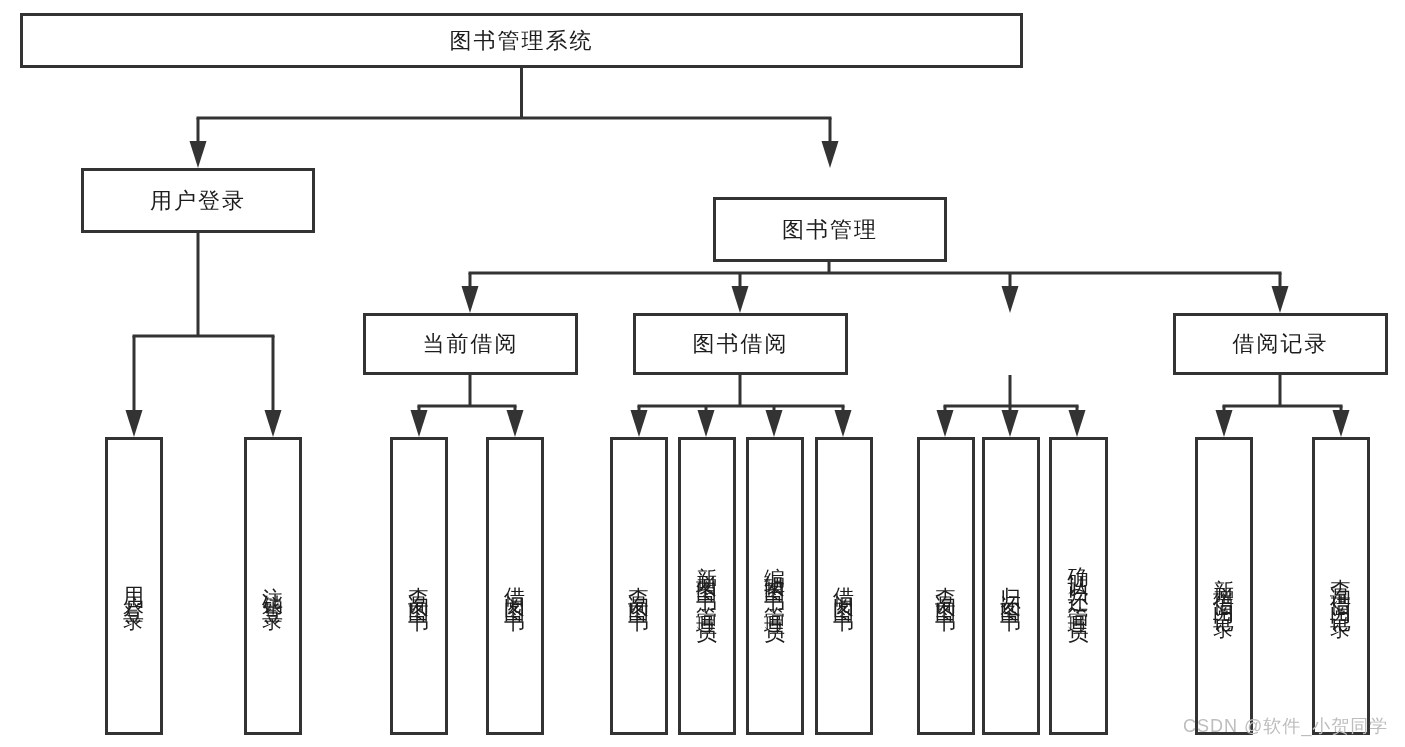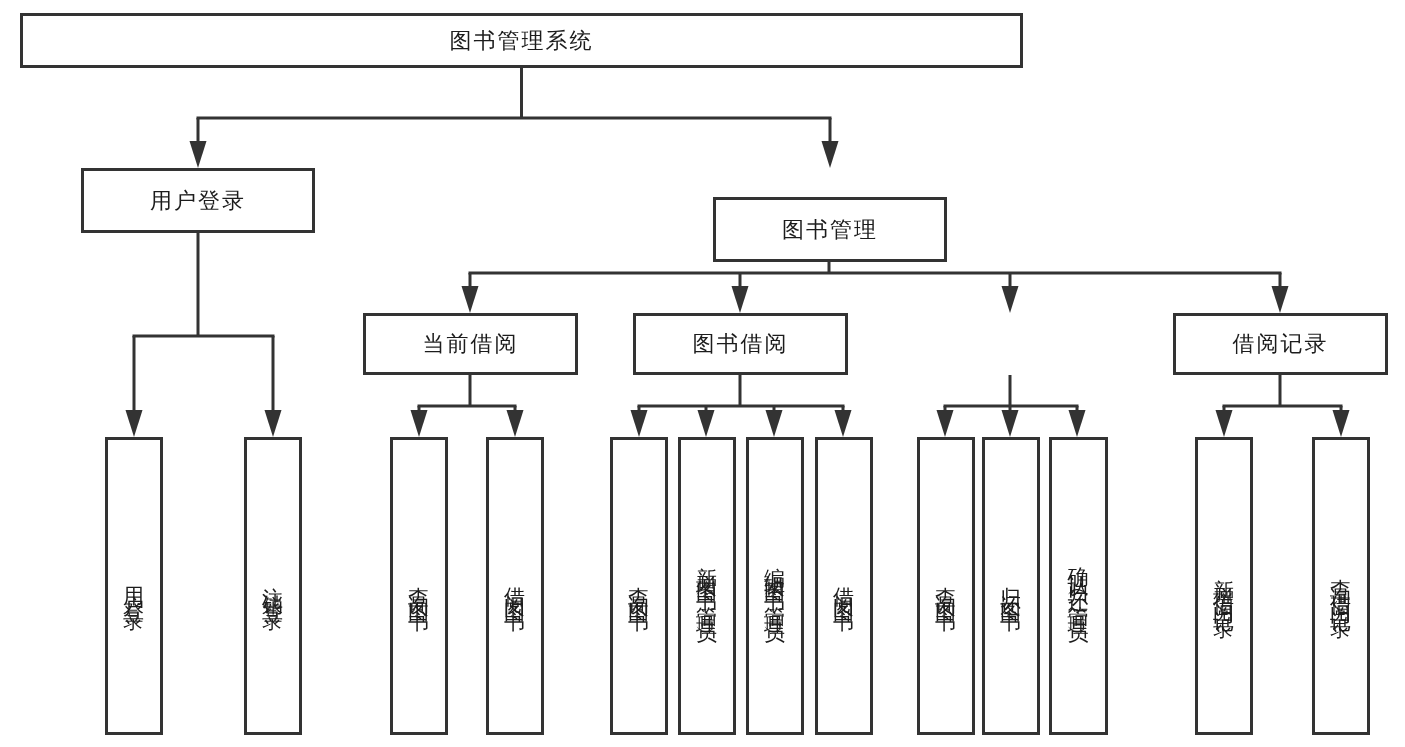--- a/index.html
+++ b/index.html
@@ -152,14 +152,15 @@
   <div class="leaf" style="left:746px;">编辑图书（管理员）</div>
   <div class="leaf" style="left:815px;">借阅图书</div>
 
   <div class="leaf" style="left:917px;">查询图书</div>
   <div class="leaf" style="left:982px;">归还图书</div>
   <div class="leaf" style="left:1049px; width:59px;">确认归还（管理员）</div>
 
   <div class="leaf" style="left:1195px;">新增借阅记录</div>
   <div class="leaf" style="left:1312px;">查询借阅记录</div>
 
+  <div class="watermark">CSDN @软件_小贺同学</div>
 
 </div>
 
 </body></html>

